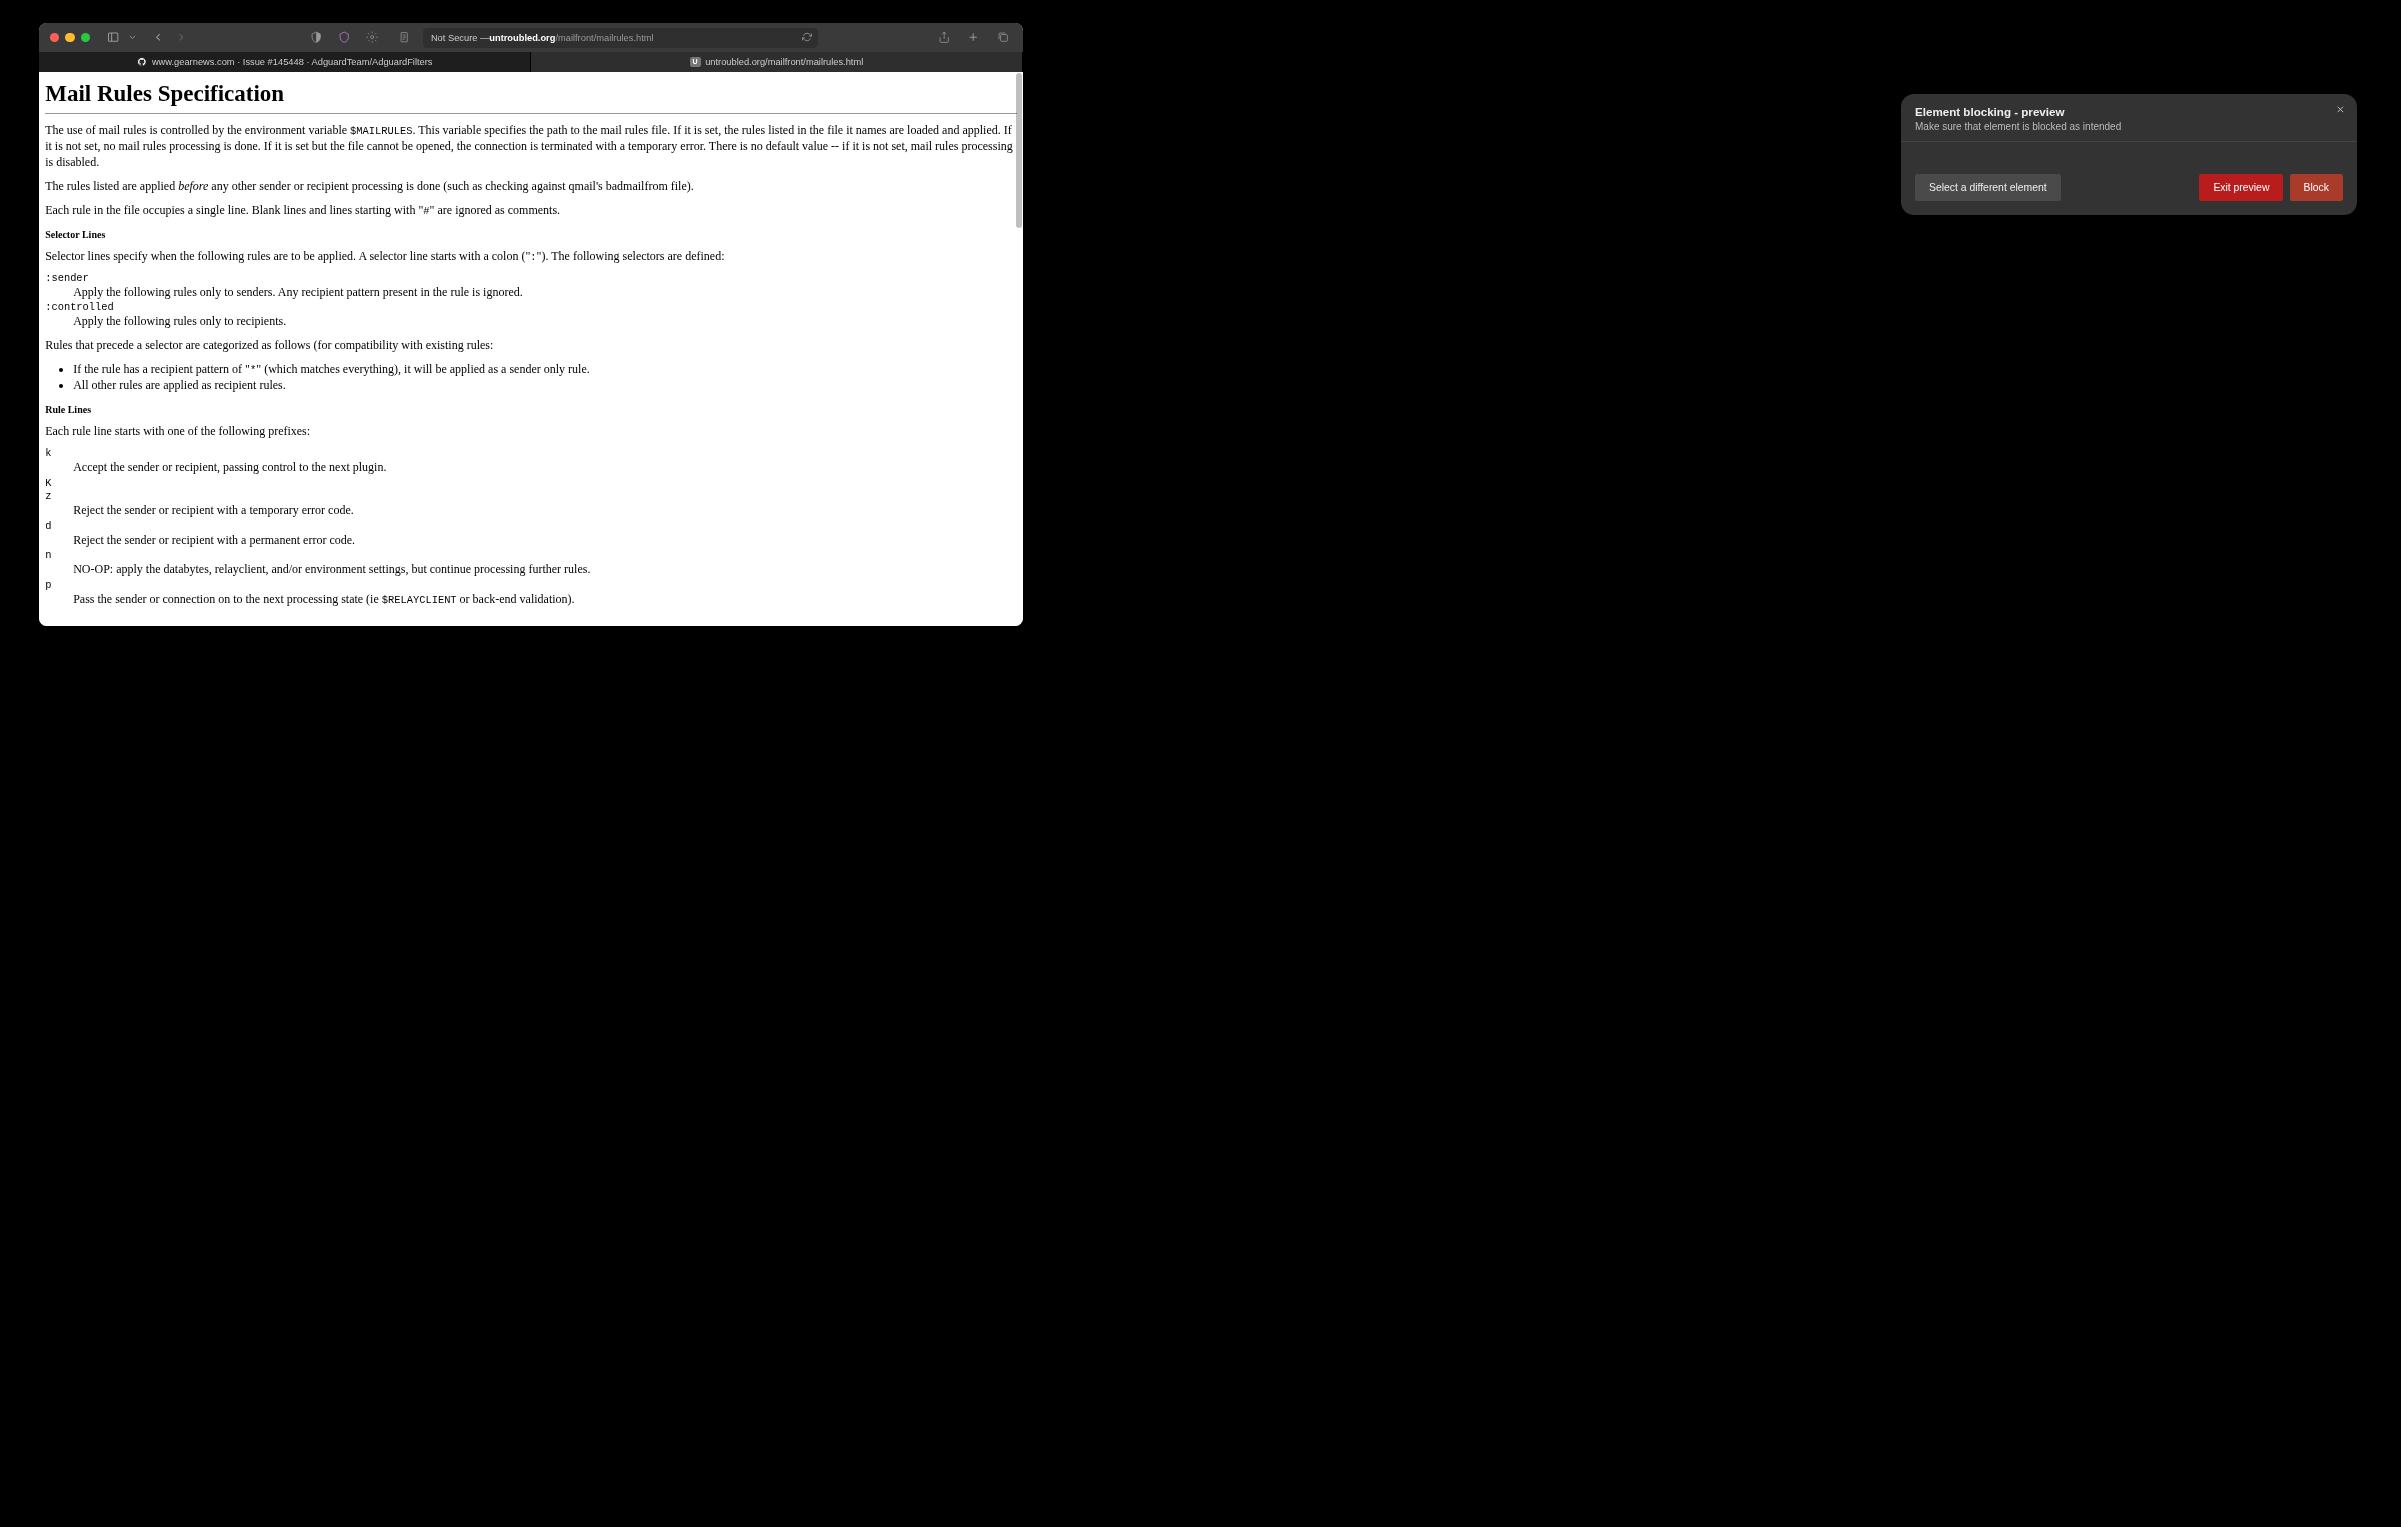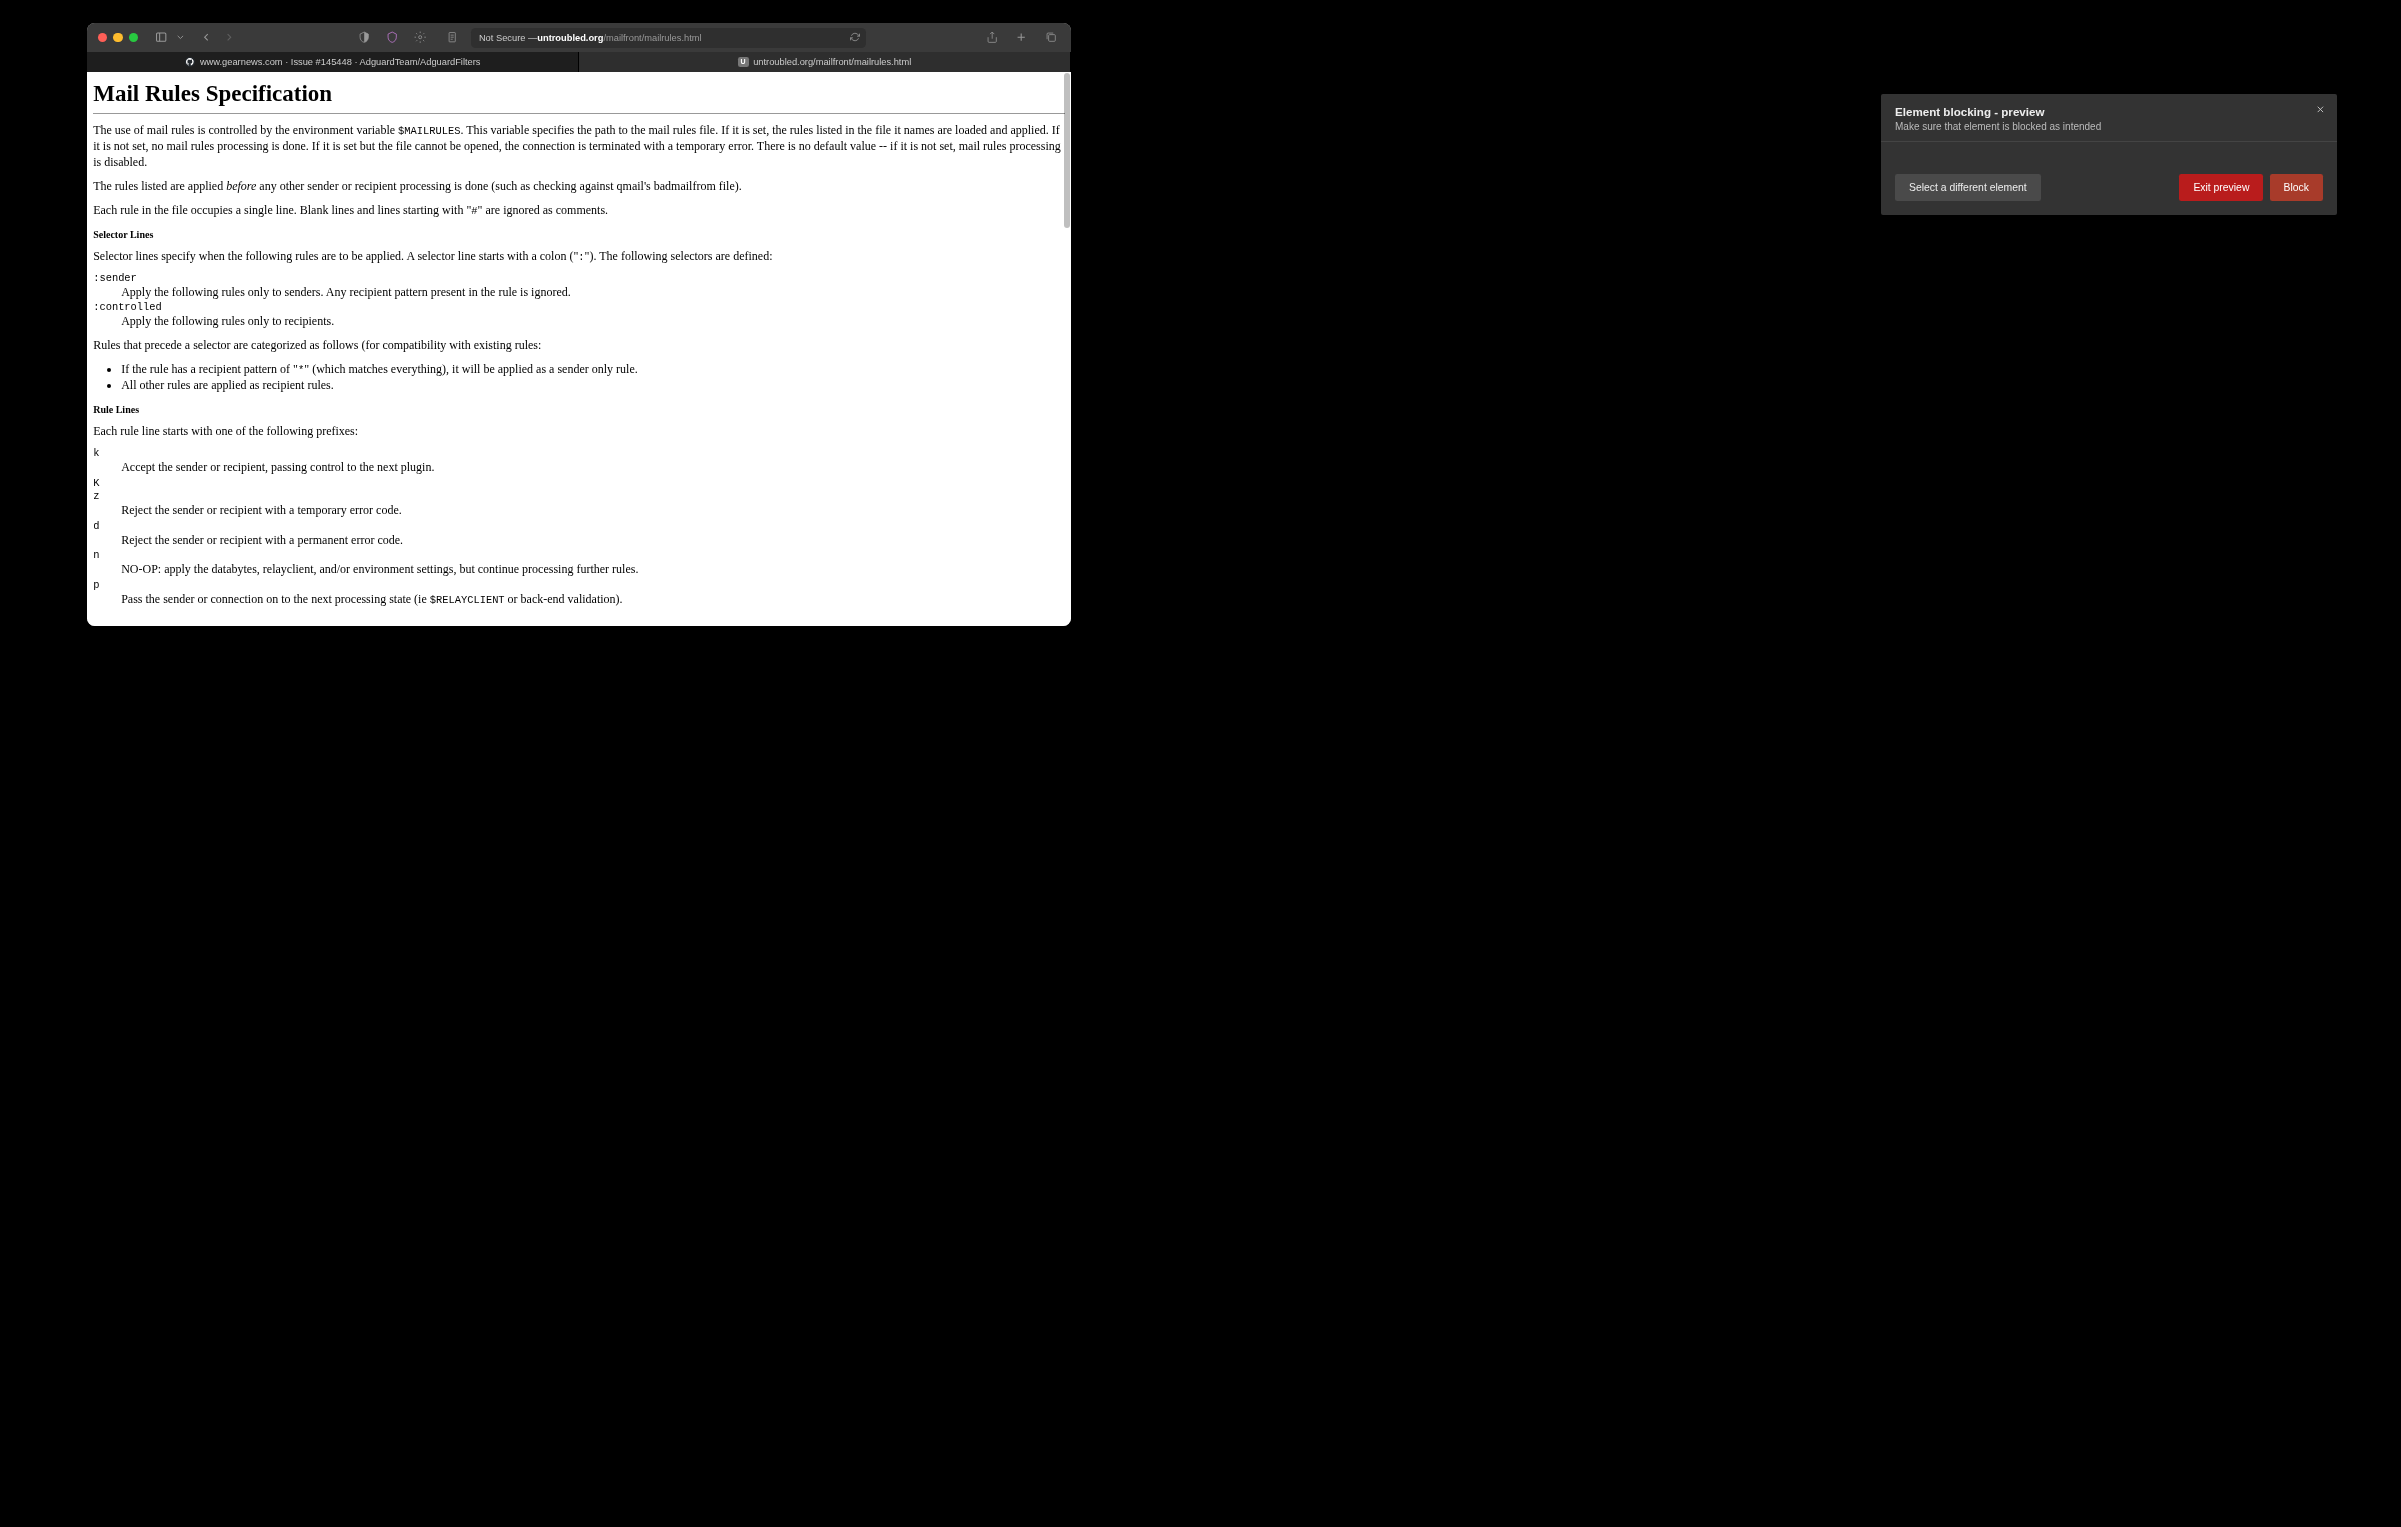--- a/index.html
+++ b/index.html
@@ -15,21 +15,20 @@
     left: 39px;
     top: 23px;
     width: 984px;
     height: 603px;
     background: #a3a3a3;
     border-radius: 7.7px;
     overflow: hidden;
     display: flex;
     flex-direction: column;
     box-shadow: 0 7.7px 31px rgba(0,0,0,0.5);
-    margin-left: 48px;
   }
   .titlebar {
     height: 29px;
     background: #3a3a3a;
     display: flex;
     align-items: center;
     padding: 0 10.8px;
     gap: 6.2px;
     flex-shrink: 0;
   }
@@ -113,24 +112,24 @@
     top: 50px;
     width: 6.2px;
     height: 155px;
     background: rgba(0,0,0,0.25);
     border-radius: 3.1px;
   }
   
   .modal {
     position: absolute;
     top: 94px;
-    right: 64px;
+    right: 44px;
     width: 456px;
     background: #333333;
-    border-radius: 2px;
+    border-radius: 13px;
     box-shadow: 0 6.2px 23px rgba(0,0,0,0.6);
     color: #eee;
     font-family: -apple-system, BlinkMacSystemFont, "Segoe UI", sans-serif;
     z-index: 100;
   }
   .modal-header {
     padding: 10.8px 14px 9.3px 14px;
     position: relative;
     border-bottom: 0.8px solid #444;
   }

